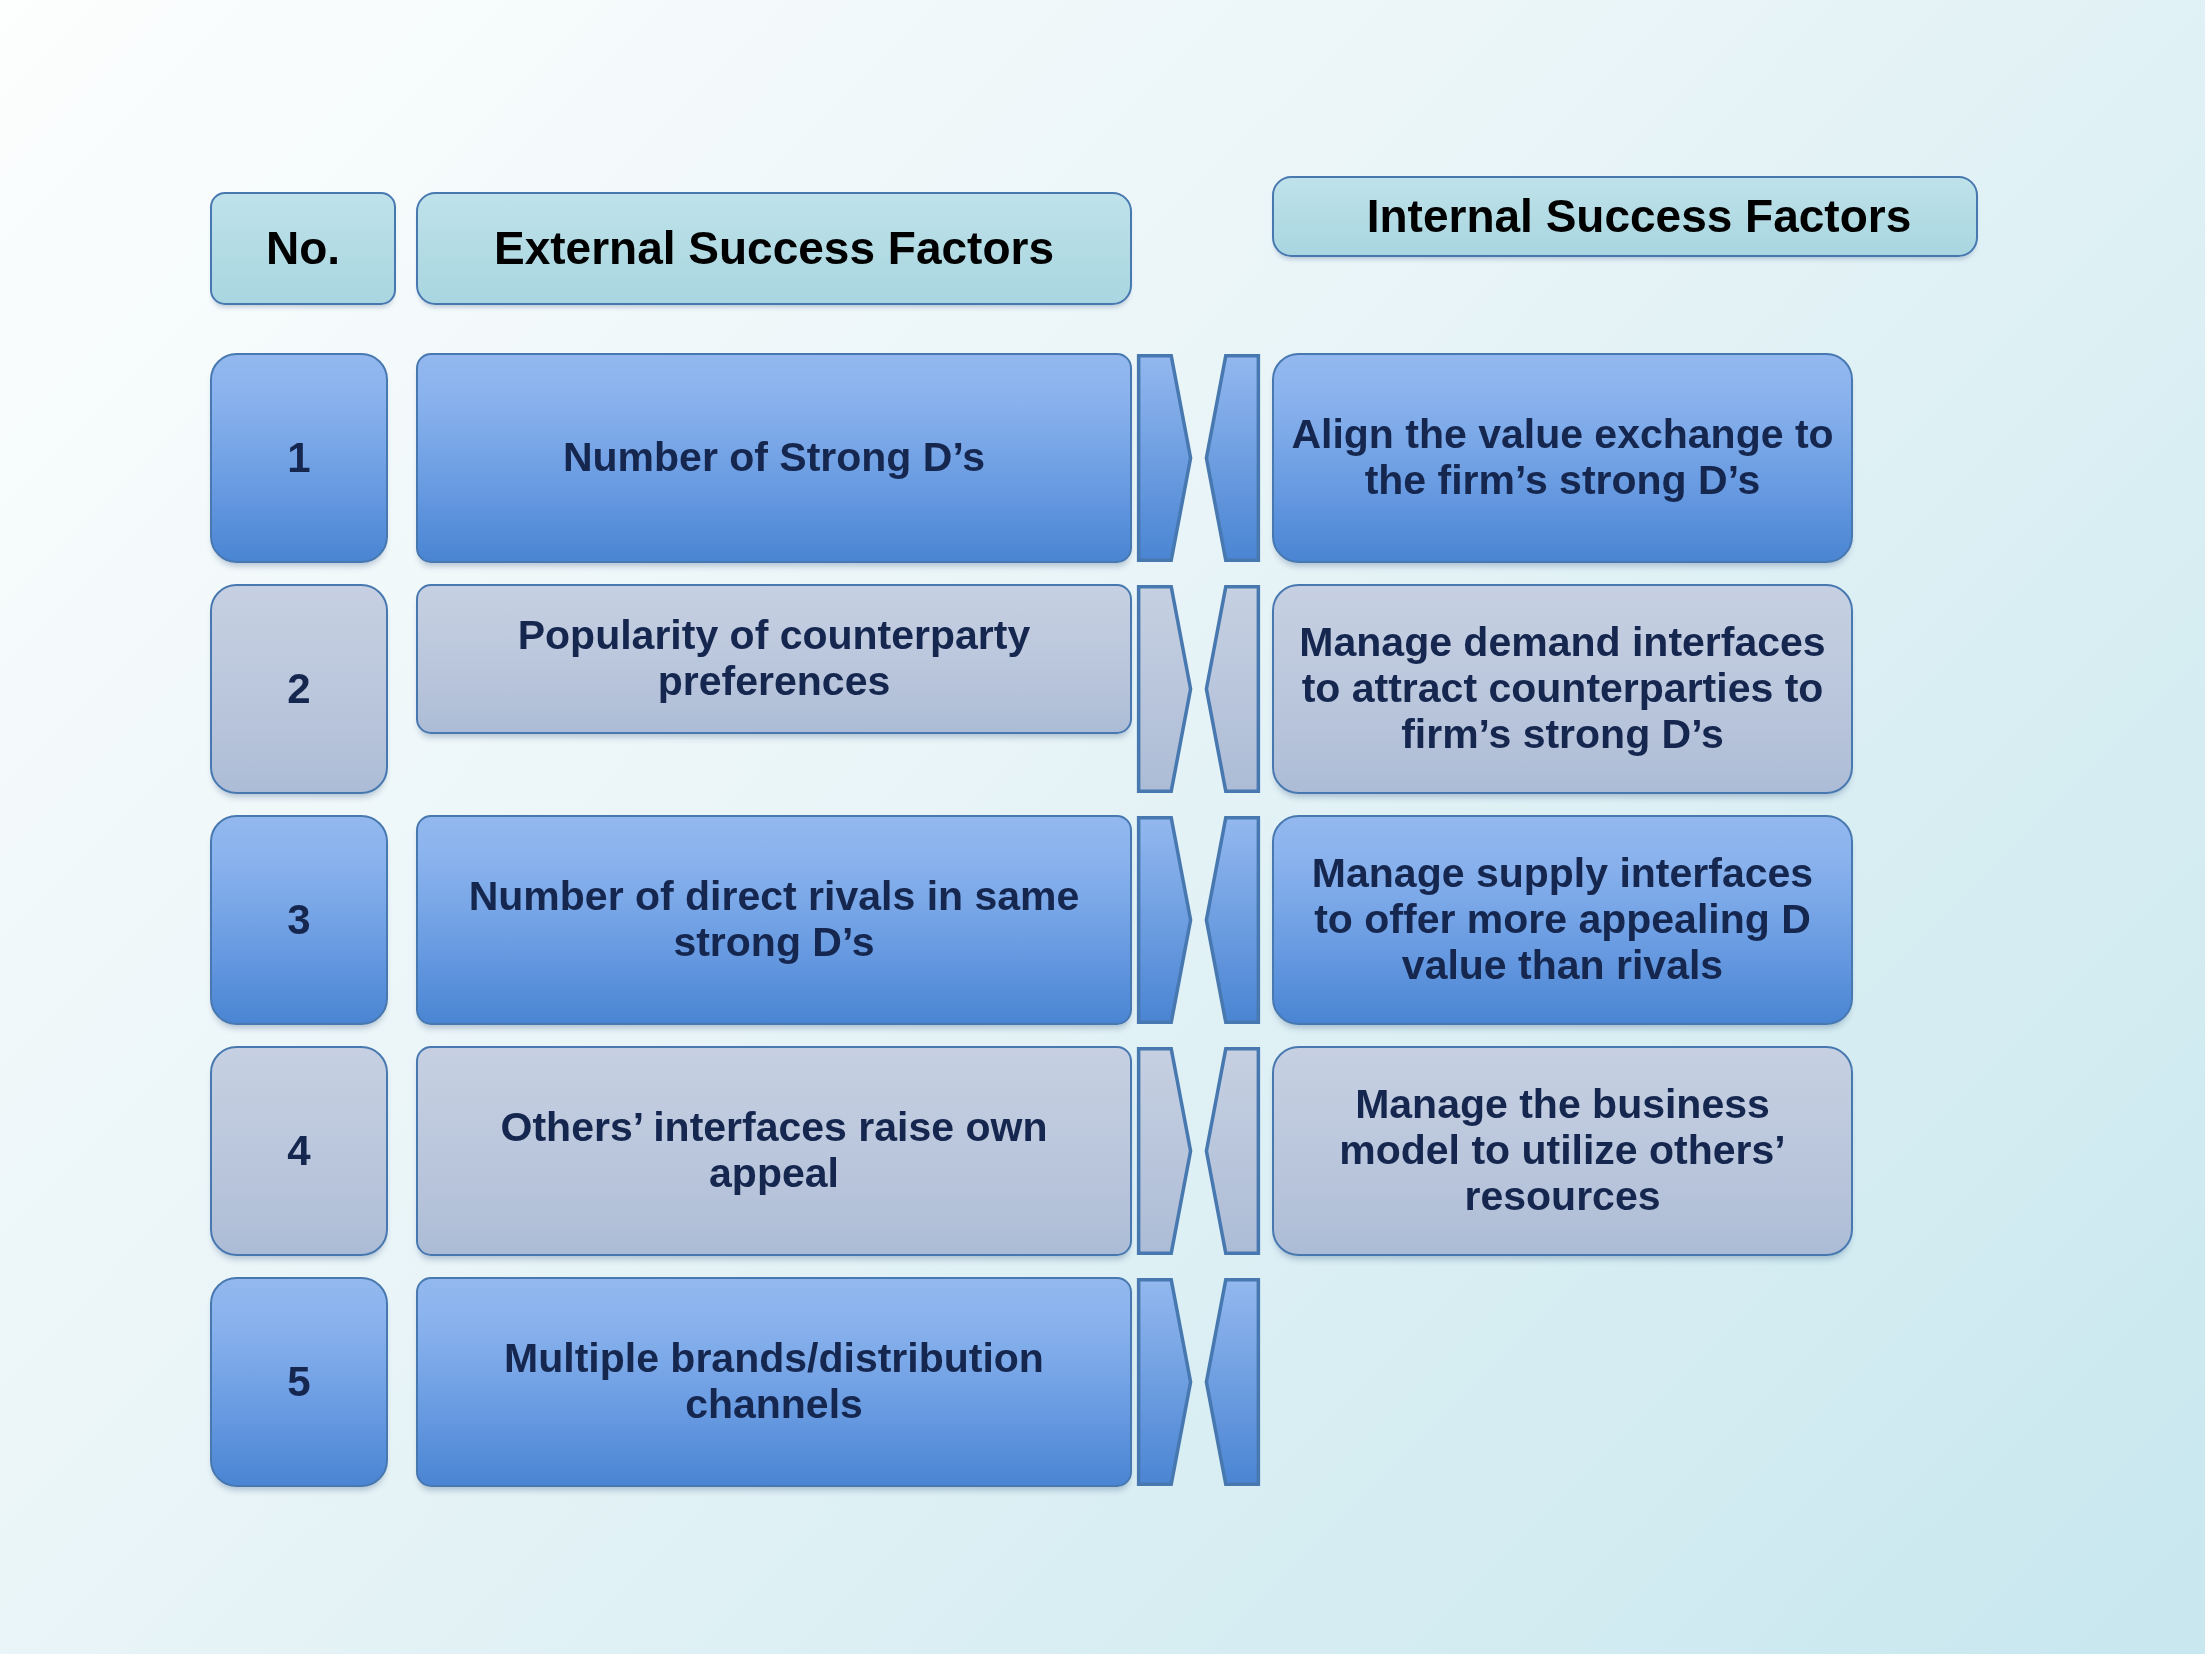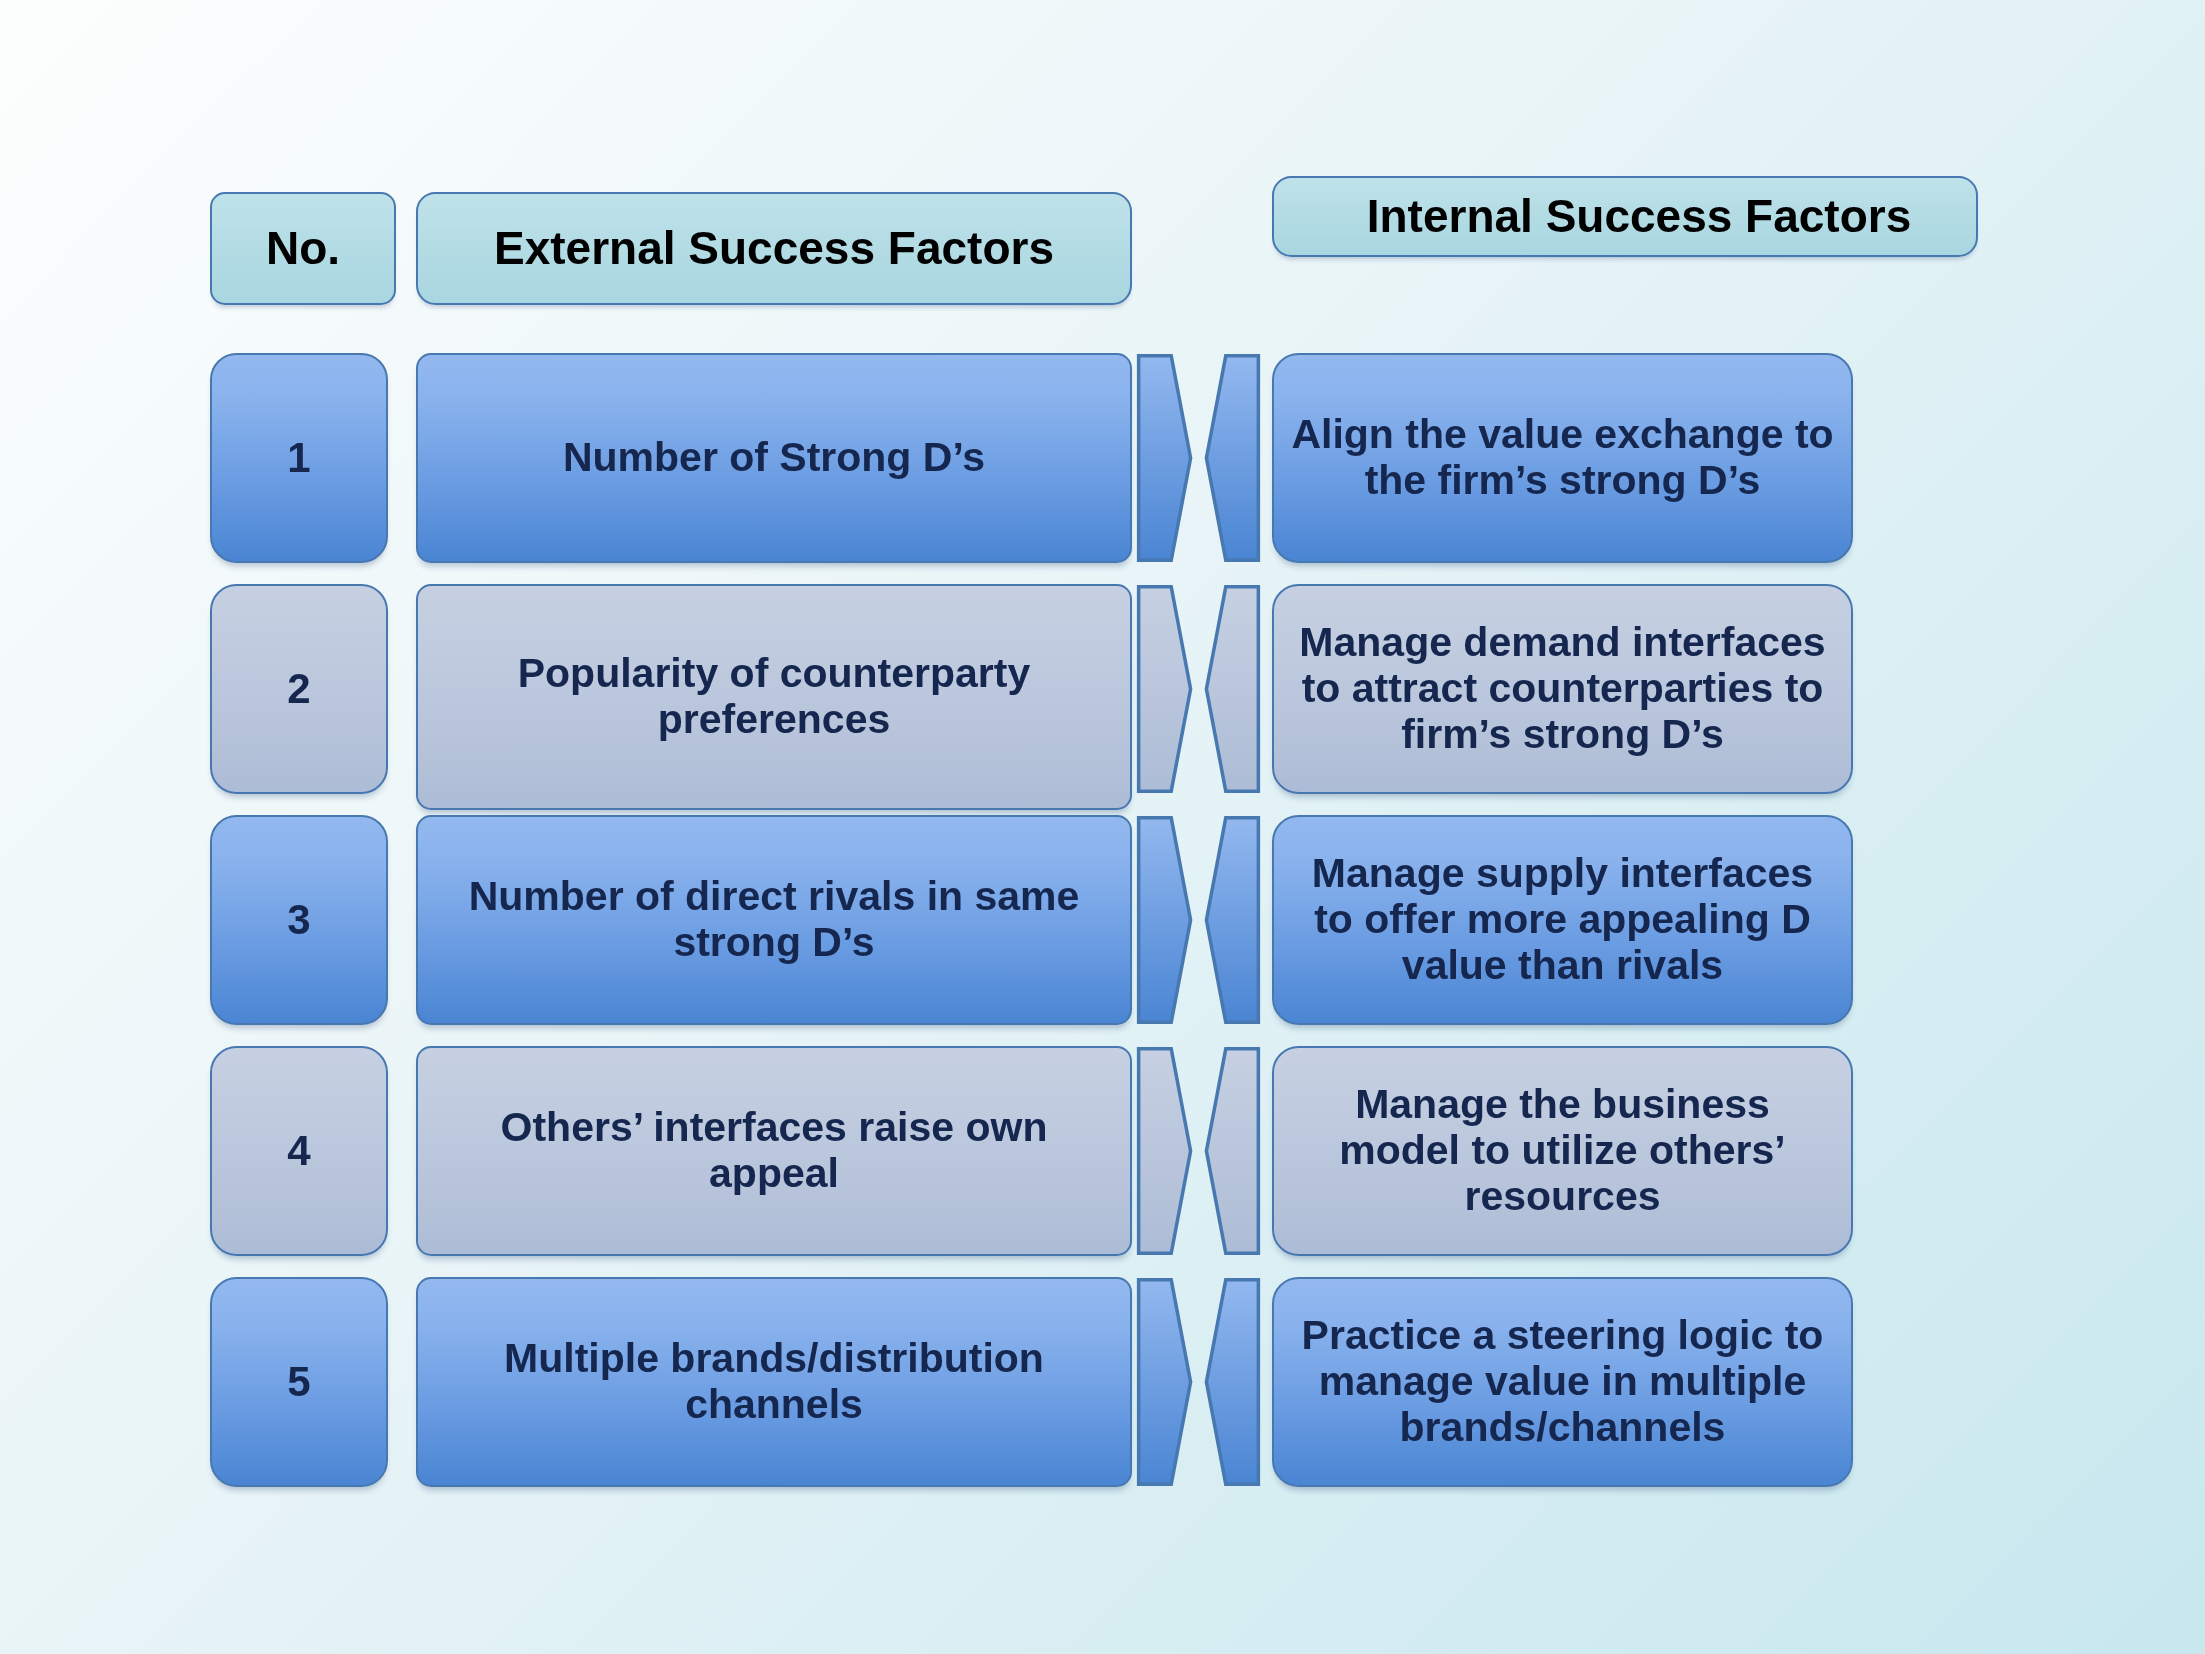--- a/index.html
+++ b/index.html
@@ -79,21 +79,21 @@
             <stop offset="100%" stop-color="#4a85d3"></stop>
         </linearGradient>
       </defs>
       <polygon class="shp" fill="url(#g1a)" points="3,3 40,3 62,119 40,235 3,235"></polygon>
       <polygon class="shp" fill="url(#g1a)" points="139,3 102,3 80,119 102,235 139,235"></polygon>
     </svg>
   </div>
   <div class="box intn fill-odd" style="top:353px;height:210px;">Align the value exchange to the firm’s strong D’s</div>
 
   <div class="box num  fill-even" style="top:584px;height:210px;">2</div>
-  <div class="box ext  fill-even" style="top:584px;height:226px;">Popularity of counterparty preferences</div>
+  <div class="box ext  fill-even" style="top:584px;height:150px;">Popularity of counterparty preferences</div>
   <div class="conn" style="top:584px;height:210px;">
     <svg viewBox="0 0 142 238" preserveAspectRatio="none">
       <defs>
         <linearGradient id="g2a" x1="0" y1="0" x2="0" y2="1">
           <stop offset="0%" stop-color="#c6d0e2"></stop>
             <stop offset="100%" stop-color="#adbcd6"></stop>
         </linearGradient>
       </defs>
       <polygon class="shp" fill="url(#g2a)" points="3,3 40,3 62,119 40,235 3,235"></polygon>
       <polygon class="shp" fill="url(#g2a)" points="139,3 102,3 80,119 102,235 139,235"></polygon>
@@ -140,16 +140,15 @@
       <defs>
         <linearGradient id="g5a" x1="0" y1="0" x2="0" y2="1">
           <stop offset="0%" stop-color="#93b8ef"></stop>
             <stop offset="100%" stop-color="#4a85d3"></stop>
         </linearGradient>
       </defs>
       <polygon class="shp" fill="url(#g5a)" points="3,3 40,3 62,119 40,235 3,235"></polygon>
       <polygon class="shp" fill="url(#g5a)" points="139,3 102,3 80,119 102,235 139,235"></polygon>
     </svg>
   </div>
-  <div class="box intn fill-odd" style="top:1277px;height:210px;">Practice a steering logic to manage value in multiple brands/channels</div>
 
 </div>
 
 
 </body></html>

